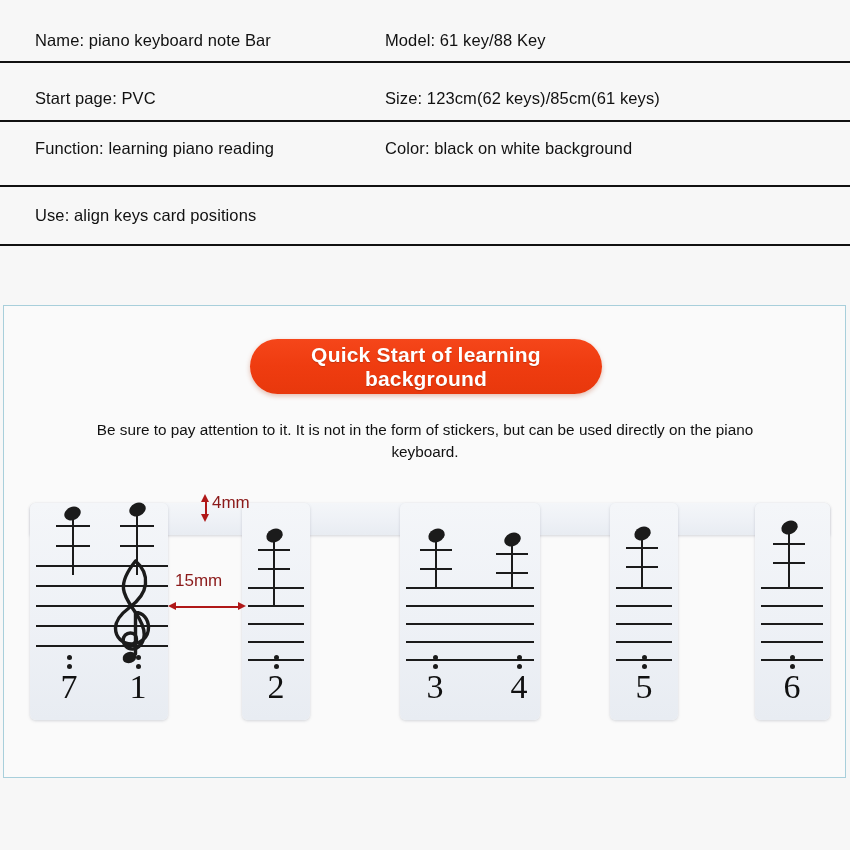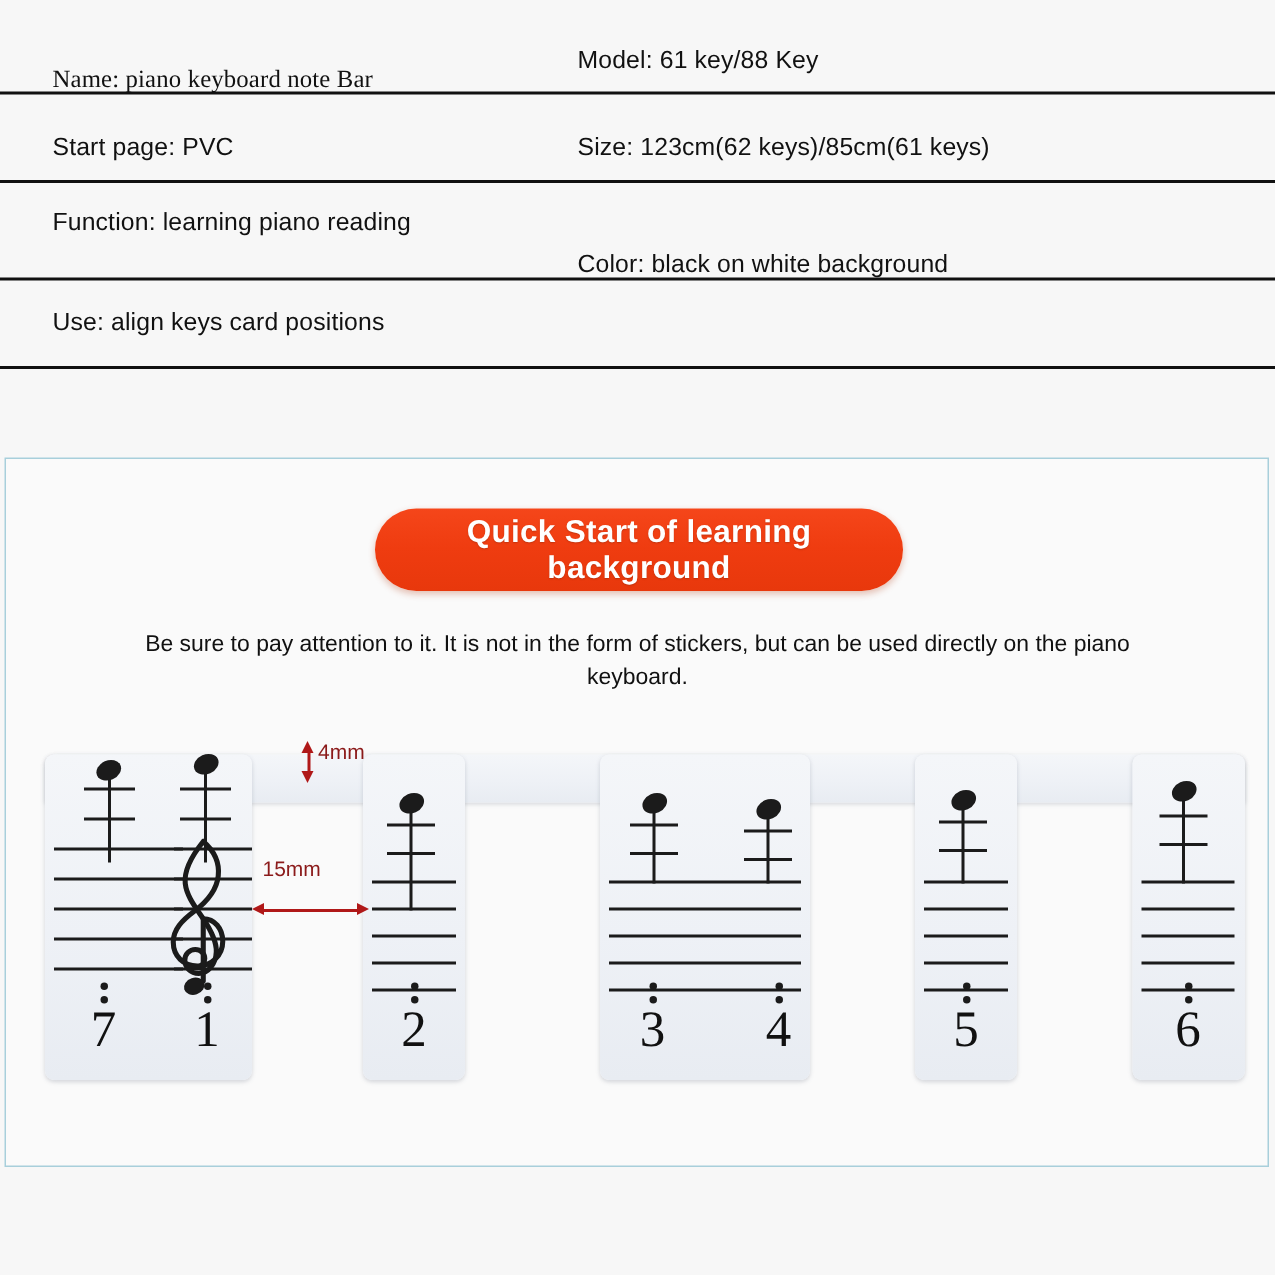--- a/index.html
+++ b/index.html
@@ -137,21 +137,21 @@
 
   
   #treble-clef{
     position:absolute;left:88px;top:58px;width:54px;height:118px;
   }
 
   
   .dim-label{
     position:absolute;
     color:#8b1a1a;
-    font-size:14px;
+    font-size:17px;
     font-weight:500;
     white-space:nowrap;
   }
   .dim-line-h{
     position:absolute;height:1.6px;background:#b01818;
   }
   .dim-line-v{
     position:absolute;width:1.6px;background:#b01818;
   }
   .arrow{
@@ -173,32 +173,32 @@
     border-left:4.5px solid transparent;border-right:4.5px solid transparent;
     border-top:8px solid #b01818;
   }
 </style>
 </head>
 <body>
 
 <div id="spec-table">
 
   <div class="spec-row" id="row0">
-    <div class="spec-cell c1" style="top:42px;font-family:Liberation Serif, serif;">Name: piano keyboard note Bar</div>
+    <div class="spec-cell c1" style="top:30px;">Name: piano keyboard note Bar</div>
     <div class="spec-cell c2" style="top:30px;">Model: 61 key/88 Key</div>
   </div>
 
   <div class="spec-row" id="row1">
     <div class="spec-cell c1" style="top:25px;">Start page: PVC</div>
     <div class="spec-cell c2" style="top:25px;">Size: 123cm(62 keys)/85cm(61 keys)</div>
   </div>
 
   <div class="spec-row" id="row2">
     <div class="spec-cell c1" style="top:16px;">Function: learning piano reading</div>
-    <div class="spec-cell c2" style="top:16px;margin-top:28px;">Color: black on white background</div>
+    <div class="spec-cell c2" style="top:16px;">Color: black on white background</div>
   </div>
 
   <div class="spec-row" id="row3" style="border-bottom:none;padding-left:12px;">
     <div class="spec-cell c1" style="top:18px;">Use: align keys card positions</div>
   </div>
 
   <div id="row-bottom-line"></div>
 </div>
 
 <div id="info-panel"></div>

